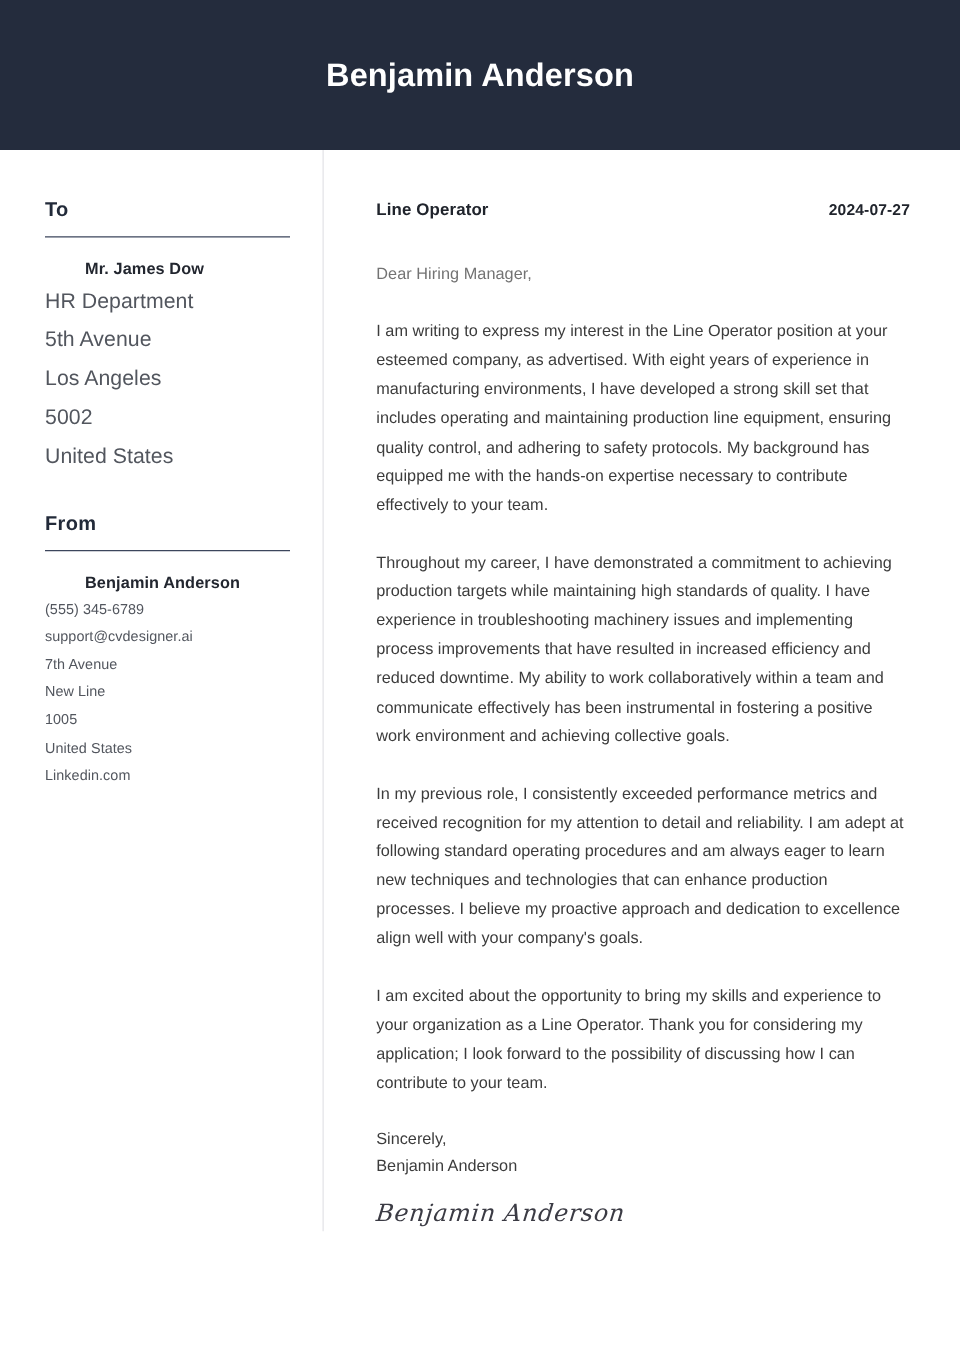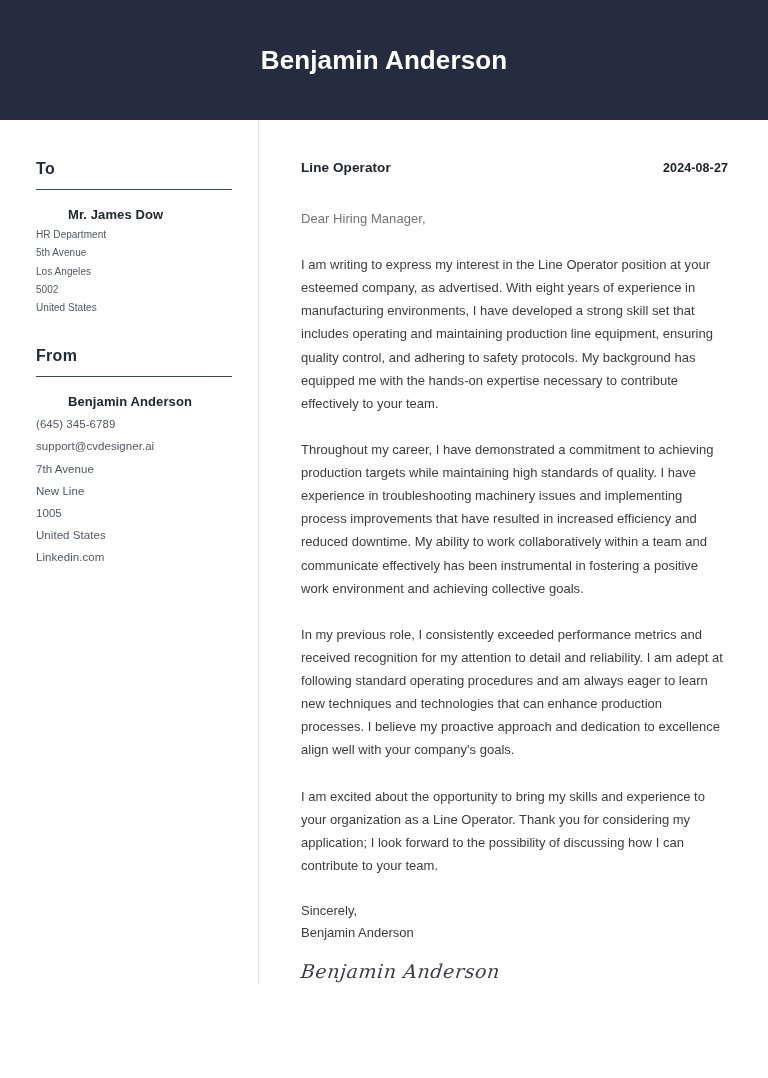--- a/index.html
+++ b/index.html
@@ -78,21 +78,21 @@
   .addr-name {
     font-size: 13px;
     font-weight: bold;
     color: #22262f;
     line-height: 1.55;
     margin-bottom: 1px;
     letter-spacing: 0.1px;
     padding-left: 32px;
   }
   .addr-line {
-    font-size: 10px;
+    font-size: 17px;
     color: #52565e;
     line-height: 1.82;
     letter-spacing: 0.05px;
   }
   .from-block .addr-line {
     font-size: 11.5px;
     line-height: 1.92;
   }
   .from-block {
     margin-top: 30px;
@@ -179,35 +179,35 @@
       <div class="addr-line">5th Avenue</div>
       <div class="addr-line">Los Angeles</div>
       <div class="addr-line">5002</div>
       <div class="addr-line">United States</div>
     </section>
 
     <section class="addr-block from-block">
       <h2 class="addr-heading">From</h2>
       <div class="addr-rule"></div>
       <div class="addr-name">Benjamin Anderson</div>
-      <div class="addr-line">(645) 345-6789</div>
+      <div class="addr-line">(555) 345-6789</div>
       <div class="addr-line">support@cvdesigner.ai</div>
       <div class="addr-line">7th Avenue</div>
       <div class="addr-line">New Line</div>
       <div class="addr-line">1005</div>
       <div class="addr-line">United States</div>
       <div class="addr-line">Linkedin.com</div>
     </section>
   </aside>
 
   <main class="main">
 
     <div class="letter-top">
       <div class="job-title">Line Operator</div>
-      <div class="letter-date">2024-08-27</div>
+      <div class="letter-date">2024-07-27</div>
     </div>
 
     <div class="salutation">Dear Hiring Manager,</div>
 
     <p class="para">I am writing to express my interest in the Line Operator position at your esteemed company, as advertised. With eight years of experience in manufacturing environments, I have developed a strong skill set that includes operating and maintaining production line equipment, ensuring quality control, and adhering to safety protocols. My background has equipped me with the hands-on expertise necessary to contribute effectively to your team.</p>
     <p class="para">Throughout my career, I have demonstrated a commitment to achieving production targets while maintaining high standards of quality. I have experience in troubleshooting machinery issues and implementing process improvements that have resulted in increased efficiency and reduced downtime. My ability to work collaboratively within a team and communicate effectively has been instrumental in fostering a positive work environment and achieving collective goals.</p>
     <p class="para">In my previous role, I consistently exceeded performance metrics and received recognition for my attention to detail and reliability. I am adept at following standard operating procedures and am always eager to learn new techniques and technologies that can enhance production processes. I believe my proactive approach and dedication to excellence align well with your company's goals.</p>
     <p class="para">I am excited about the opportunity to bring my skills and experience to your organization as a Line Operator. Thank you for considering my application; I look forward to the possibility of discussing how I can contribute to your team.</p>
 
     <div class="closing">Sincerely,</div>

